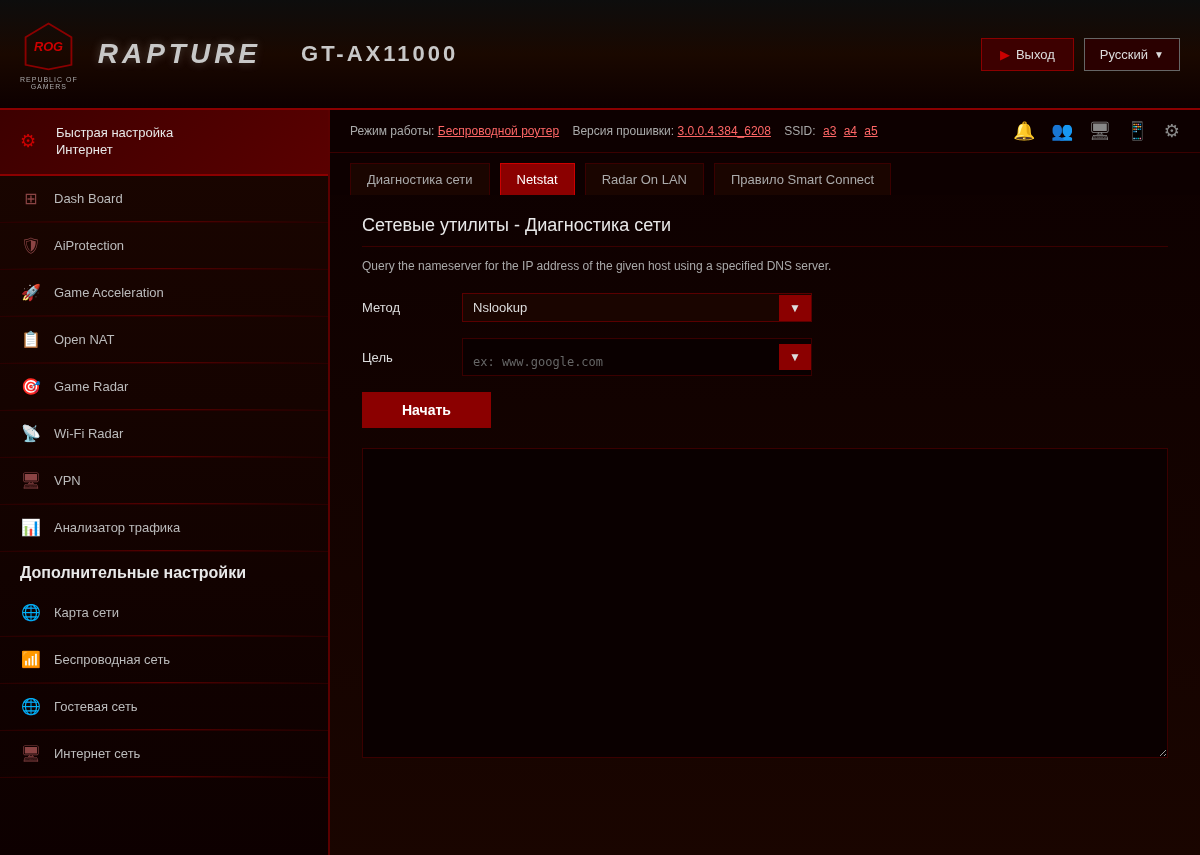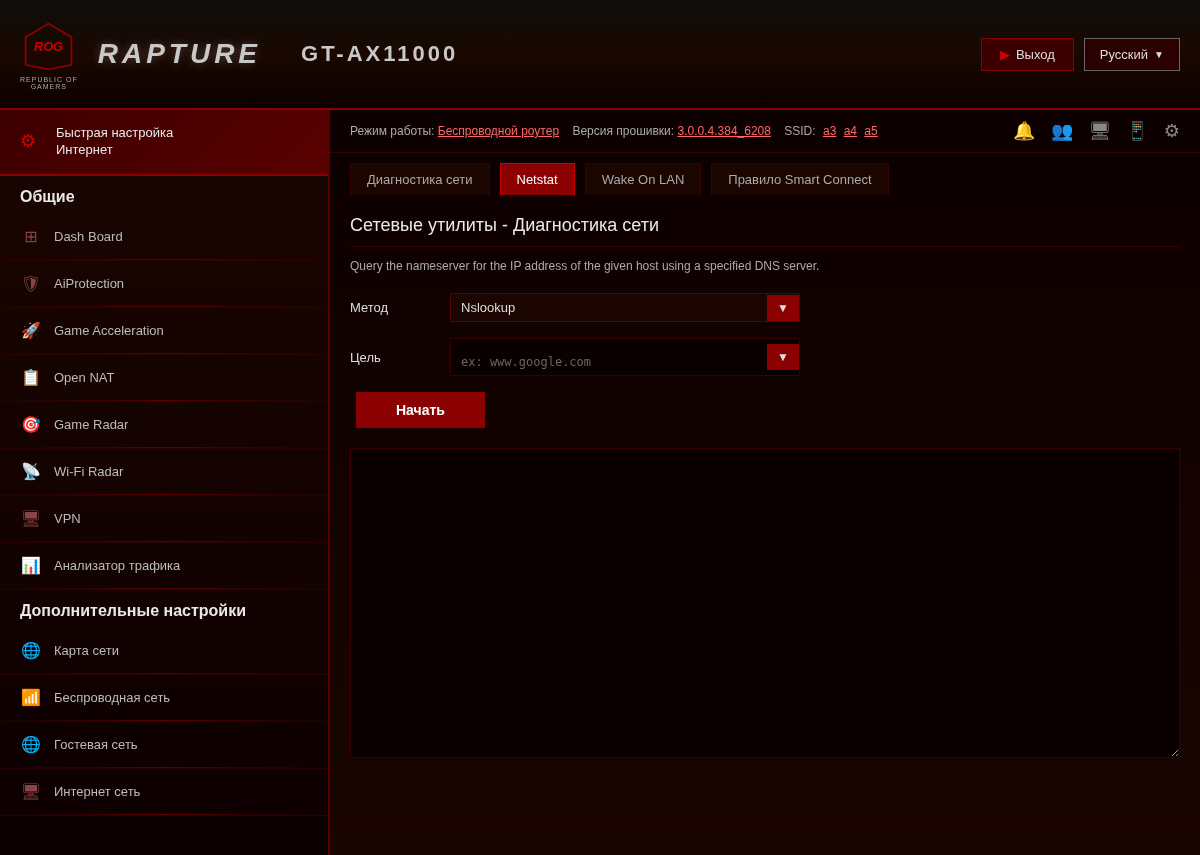--- a/index.html
+++ b/index.html
@@ -259,21 +259,21 @@
     }
 
     .tab.active {
       background: #8b0000;
       color: #fff;
       border-color: #cc0000;
     }
 
     
     .page-content {
-      padding: 20px 20px;
+      padding: 20px 32px;
     }
 
     .page-title {
       font-size: 18px;
       color: #e8e8e8;
       margin-bottom: 3px;
       padding-bottom: 10px;
       border-bottom: 1px solid #3a0000;
     }
 
@@ -366,21 +366,21 @@
     }
 
     .start-btn {
       background: #8b0000;
       border: none;
       color: #fff;
       padding: 10px 40px;
       font-size: 14px;
       font-weight: bold;
       cursor: pointer;
-      margin: 10px 0 20px 6px;
+      margin: 10px 0 20px 0;
       display: block;
     }
 
     
     .output-area {
       width: 100%;
       height: 310px;
       background: #0a0000;
       border: 1px solid #3a0000;
       color: #aaa;
@@ -431,21 +431,20 @@
   <div class="sidebar">
 
     <div class="quick-setup">
       <span class="quick-setup-icon">⚙</span>
       <div class="quick-setup-text">
         <div>Быстрая настройка</div>
         <div>Интернет</div>
       </div>
     </div>
 
-    <div class="section-header">Общие</div>
 
     <div class="nav-item">
       <span class="nav-icon">⊞</span>
       <span>Dash Board</span>
     </div>
     <div class="nav-item">
       <span class="nav-icon">🛡</span>
       <span>AiProtection</span>
     </div>
     <div class="nav-item">
@@ -518,21 +517,21 @@
     </div>
 
     <div class="tabs-bar">
       <div class="tab">
         <span>Диагностика сети</span>
       </div>
       <div class="tab active">
         <span>Netstat</span>
       </div>
       <div class="tab">
-        <span>Wake On LAN</span>
+        <span>Radar On LAN</span>
       </div>
       <div class="tab">
         <span>Правило Smart Connect</span>
       </div>
     </div>
 
     <div class="page-content">
       <div class="page-title">Сетевые утилиты - Диагностика сети</div>
       <div class="page-desc">Query the nameserver for the IP address of the given host using a specified DNS server.</div>
 

